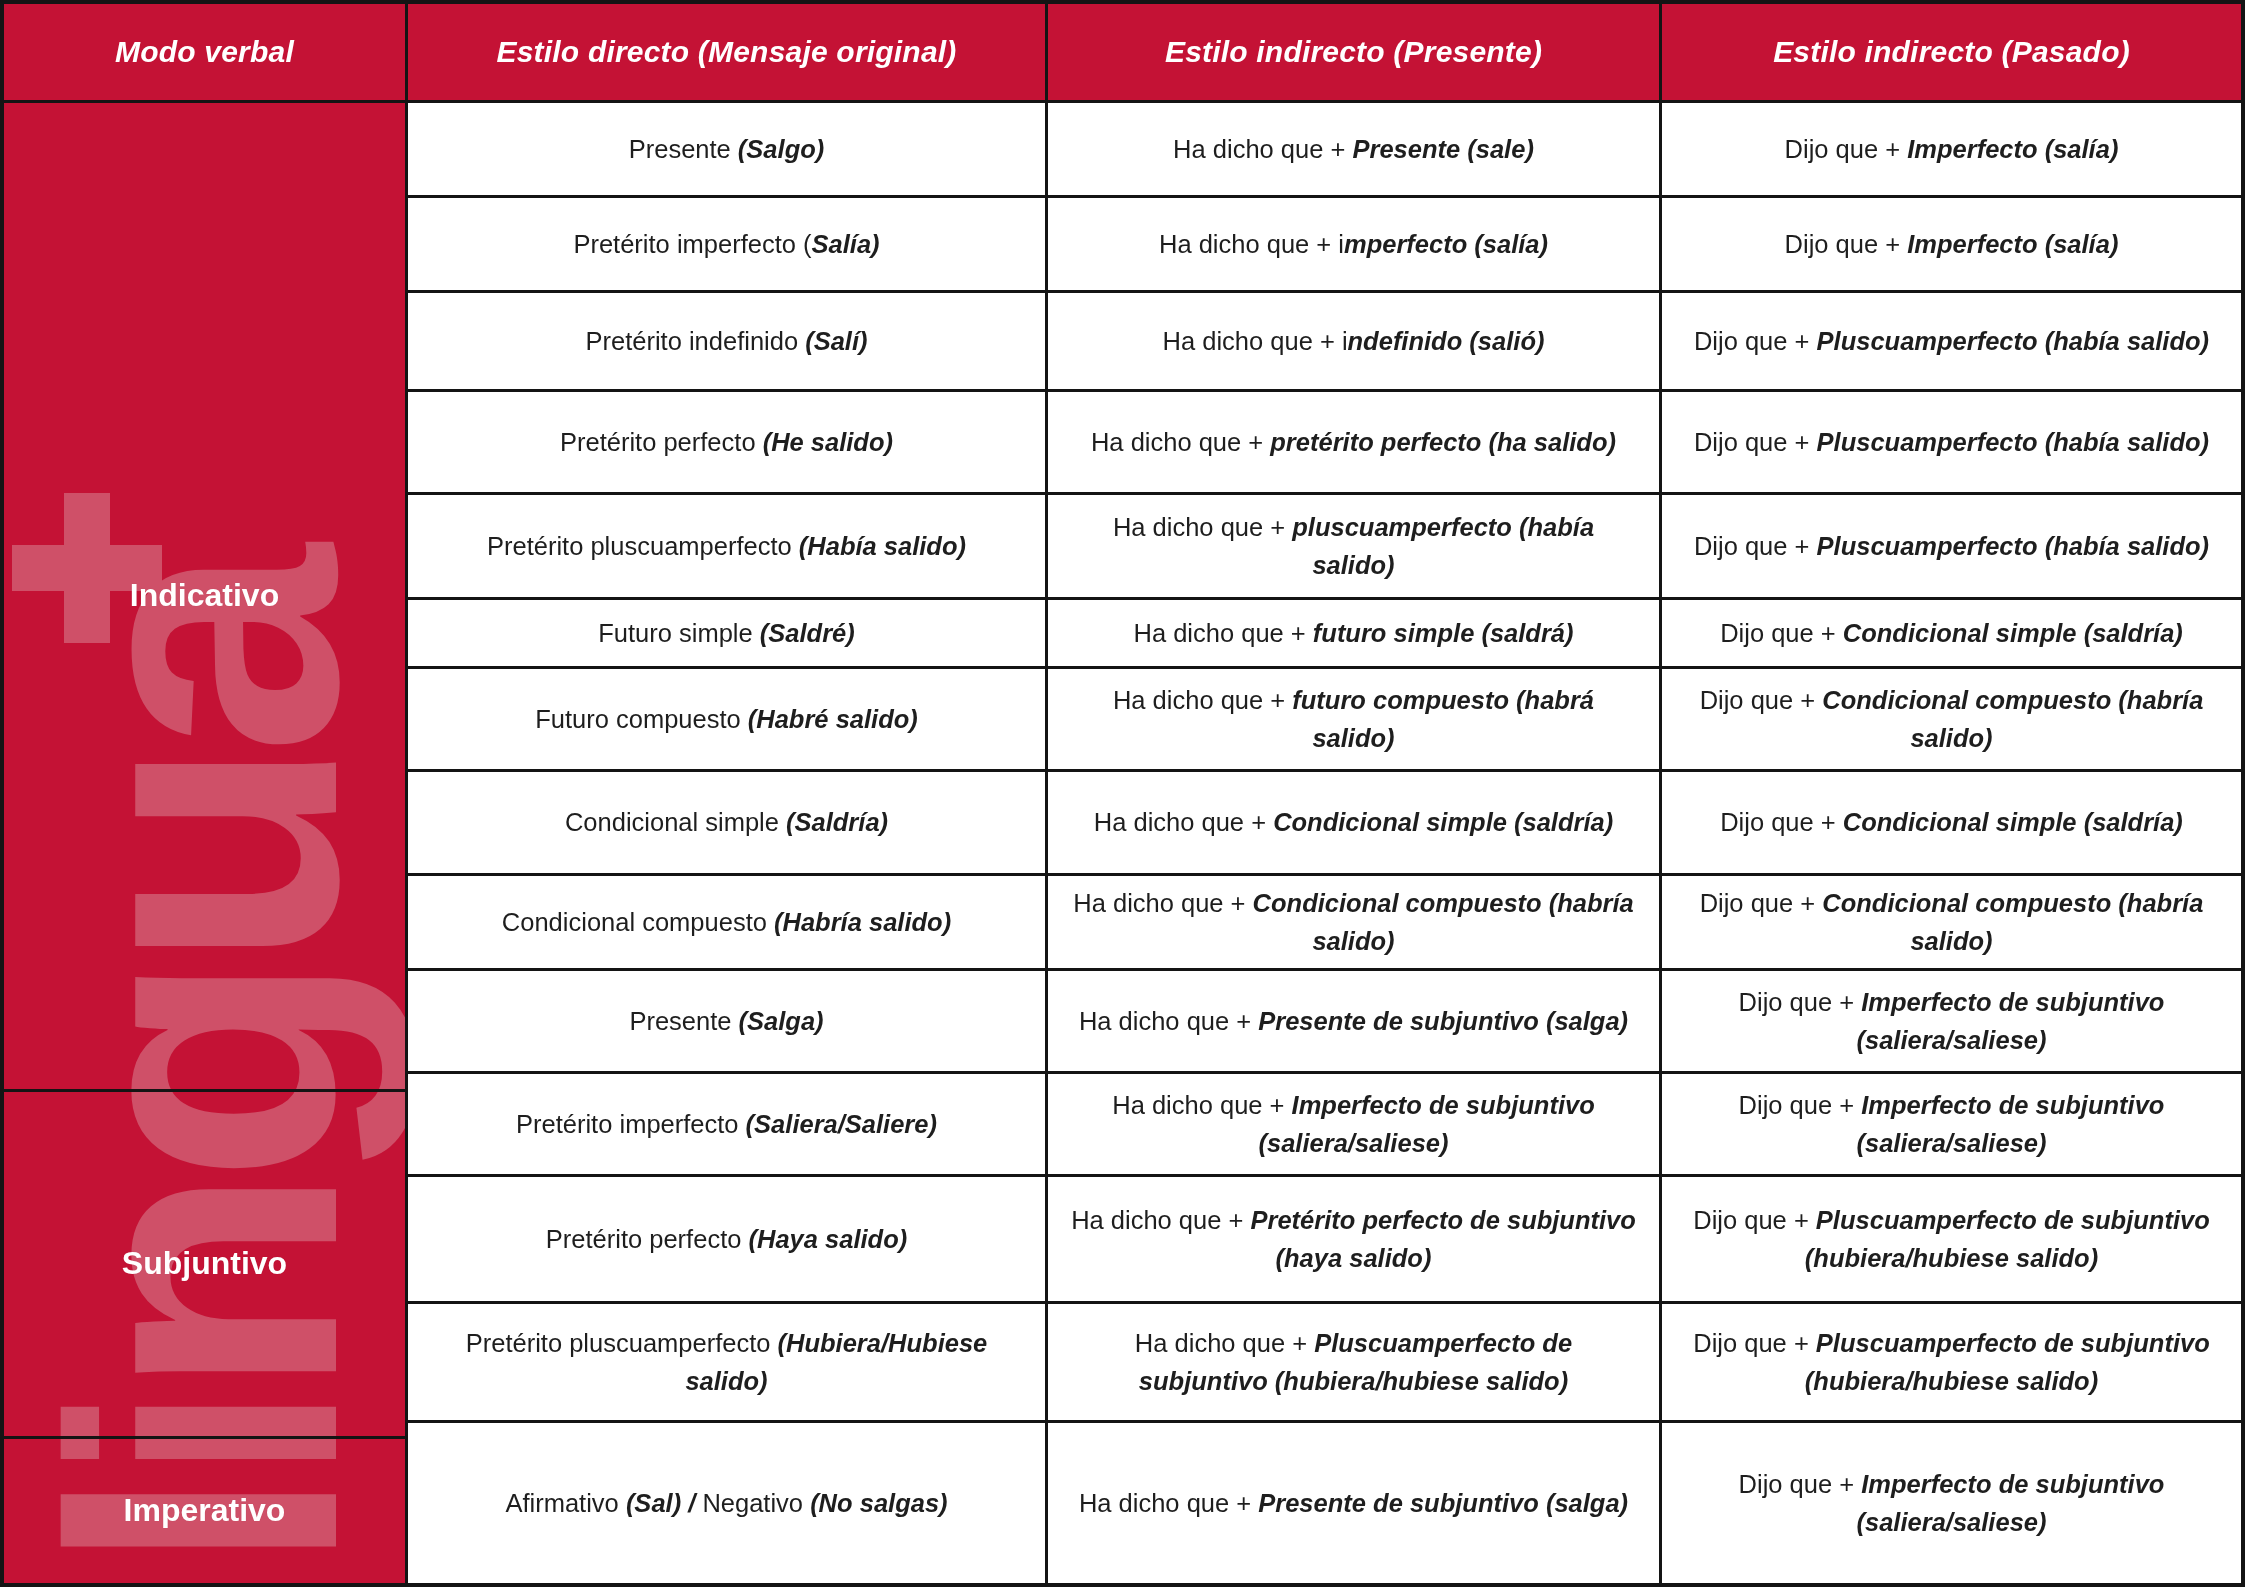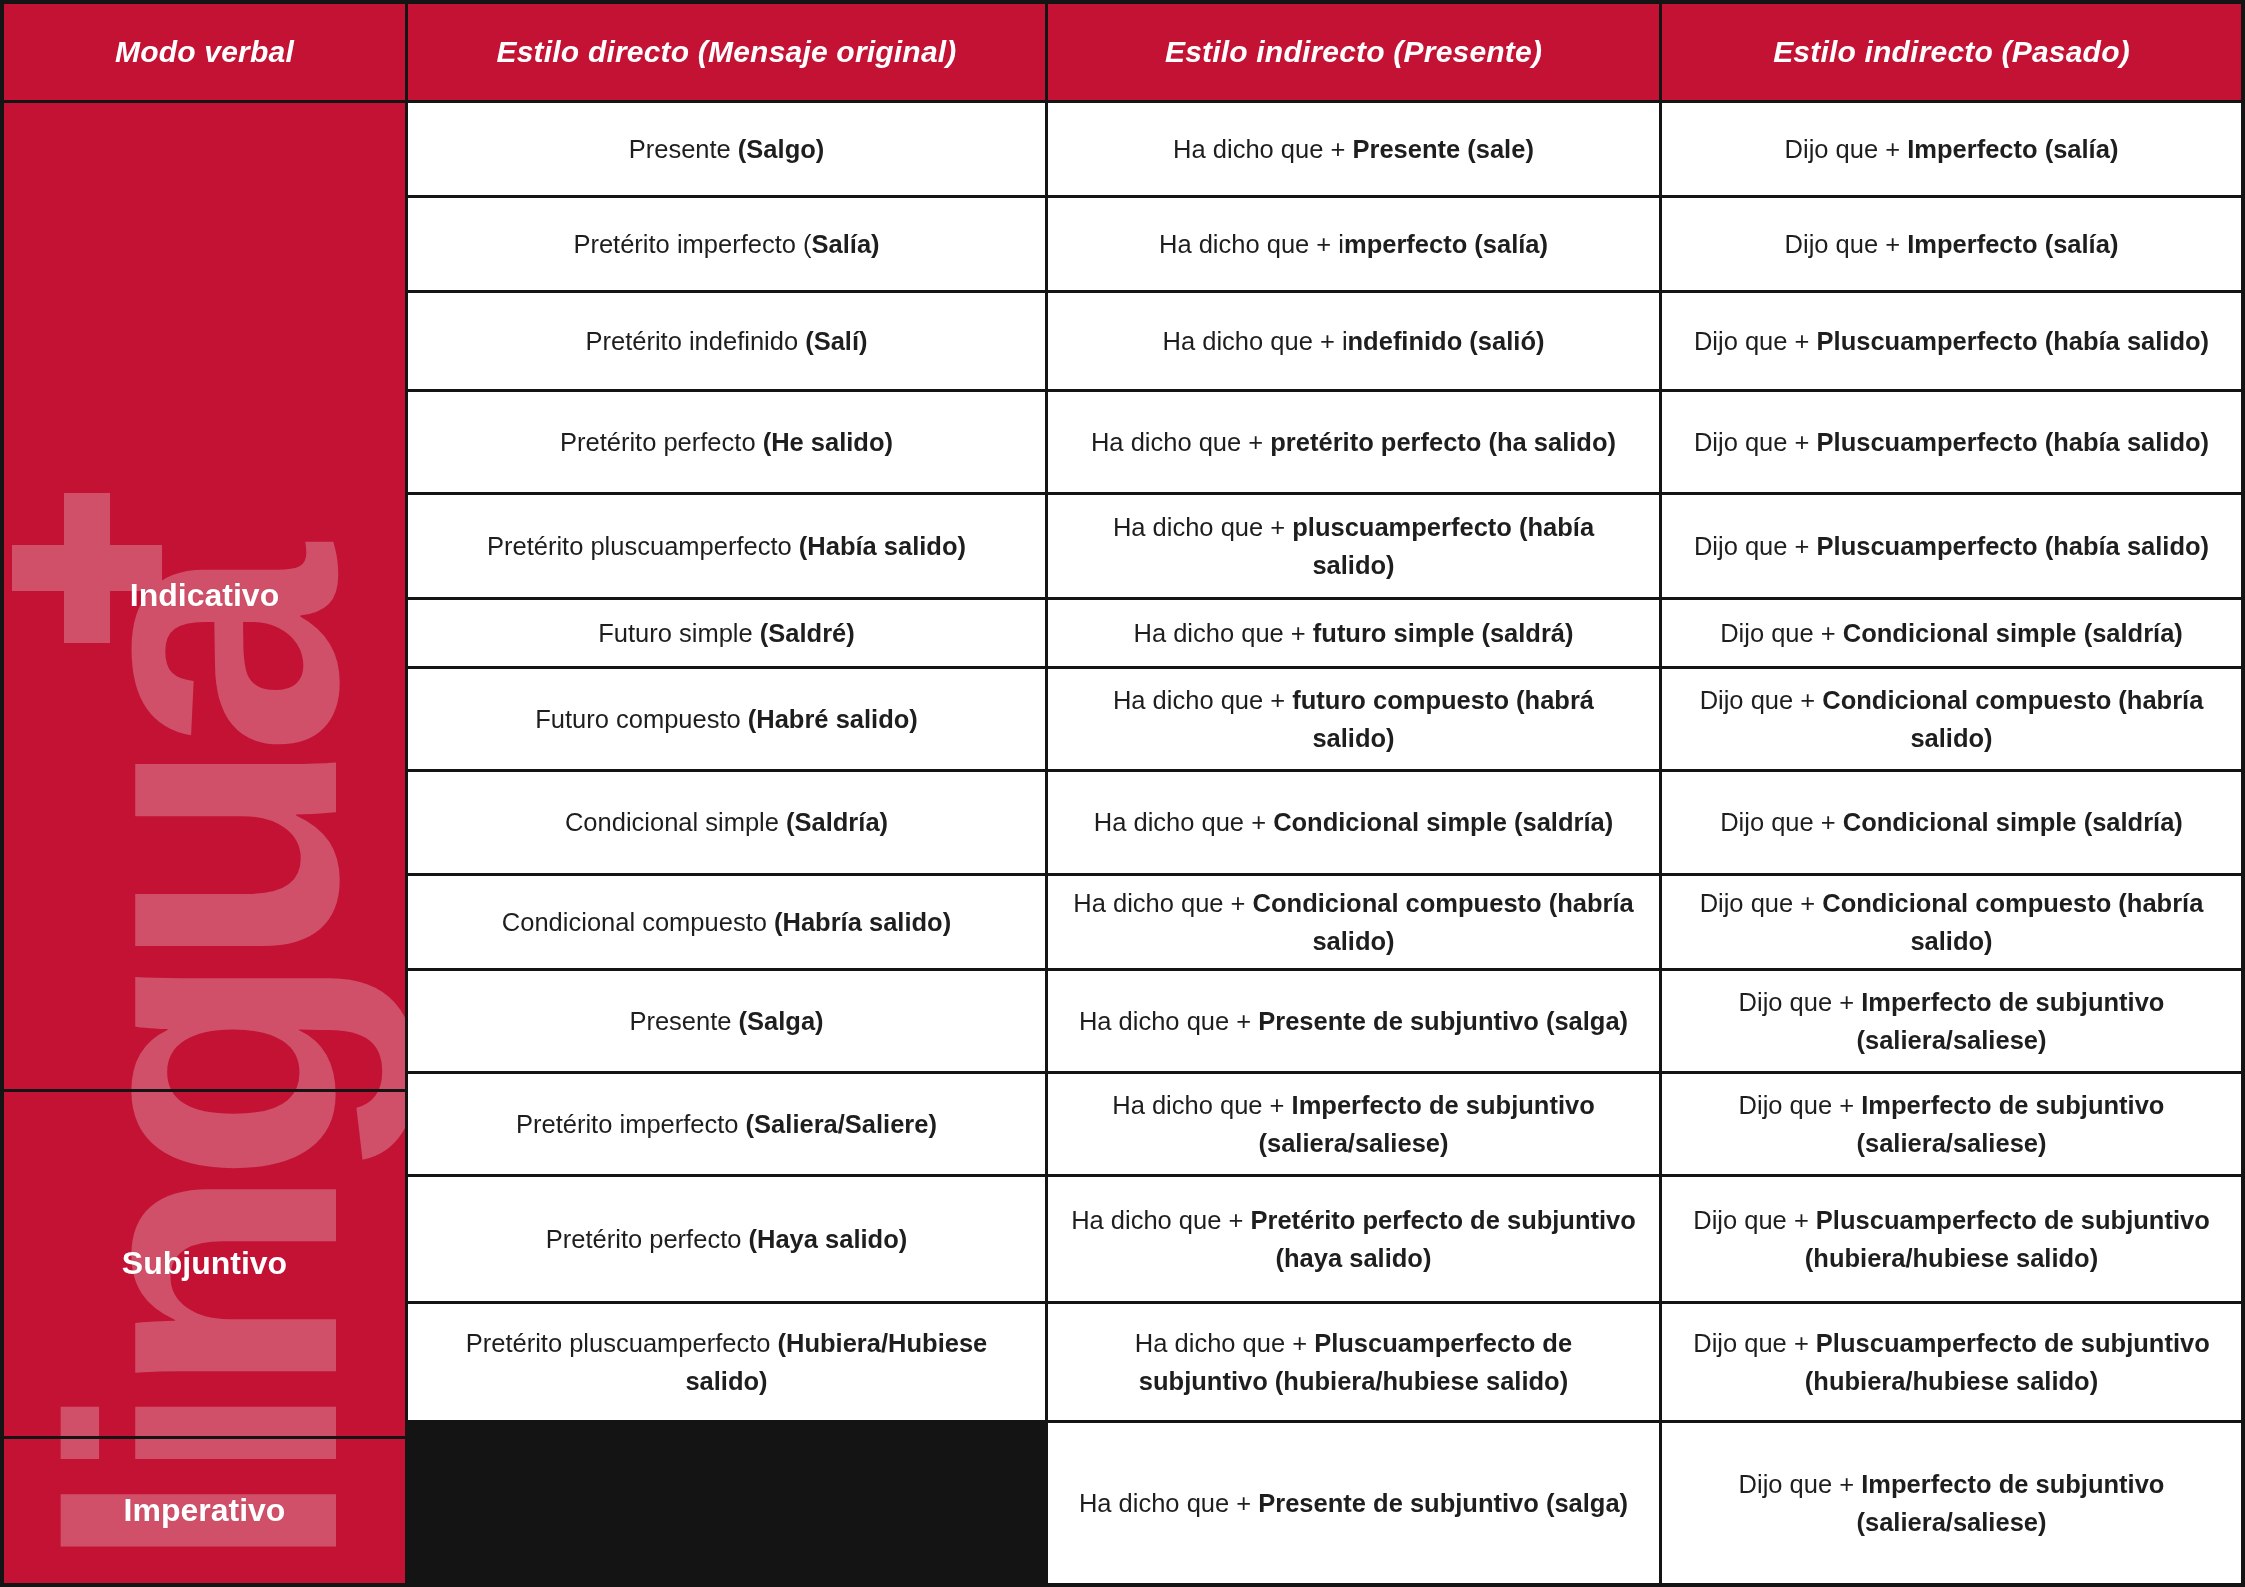--- a/index.html
+++ b/index.html
@@ -83,21 +83,21 @@
     background:var(--white);
     color:var(--ink);
     display:flex;flex-wrap:wrap;align-content:center;justify-content:center;
     text-align:center;
     font-size:25.5px;
     line-height:1.5;
     padding:4px 22px;
     box-sizing:border-box;
   }
   .cell span{white-space:pre-wrap;}
-  .cell b{white-space:pre-wrap;font-weight:bold;}
+  .cell b{white-space:pre-wrap;font-weight:bold;font-style:italic;}
 </style>
 </head>
 <body>
 
 <div class="table">
   <div class="th th1">
     <span>Modo verbal</span>
   </div>
   <div class="th th2">
     <span>Estilo directo (Mensaje original)</span>
@@ -236,19 +236,22 @@
     </div>
     <div class="cell" style="grid-area: 14 / 2;">
       <div><span>Pretérito pluscuamperfecto </span><b>(Hubiera/Hubiese salido)</b></div>
     </div>
     <div class="cell" style="grid-area: 14 / 3;">
       <div><span>Ha dicho que + </span><b>Pluscuamperfecto de subjuntivo (hubiera/hubiese salido)</b></div>
     </div>
     <div class="cell" style="grid-area: 14 / 4;">
       <div><span>Dijo que + </span><b>Pluscuamperfecto de subjuntivo (hubiera/hubiese salido)</b></div>
     </div>
+    <div class="cell" style="grid-area: 15 / 2;">
+      <div><span>Afirmativo </span><b>(Sal) / </b><span>Negativo </span><b>(No salgas)</b></div>
+    </div>
     <div class="cell" style="grid-area: 15 / 3;">
       <div><span>Ha dicho que + </span><b>Presente de subjuntivo (salga)</b></div>
     </div>
     <div class="cell" style="grid-area: 15 / 4;">
       <div><span>Dijo que + </span><b>Imperfecto de subjuntivo (saliera/saliese)</b></div>
     </div>
   </div>
 
 </body></html>

